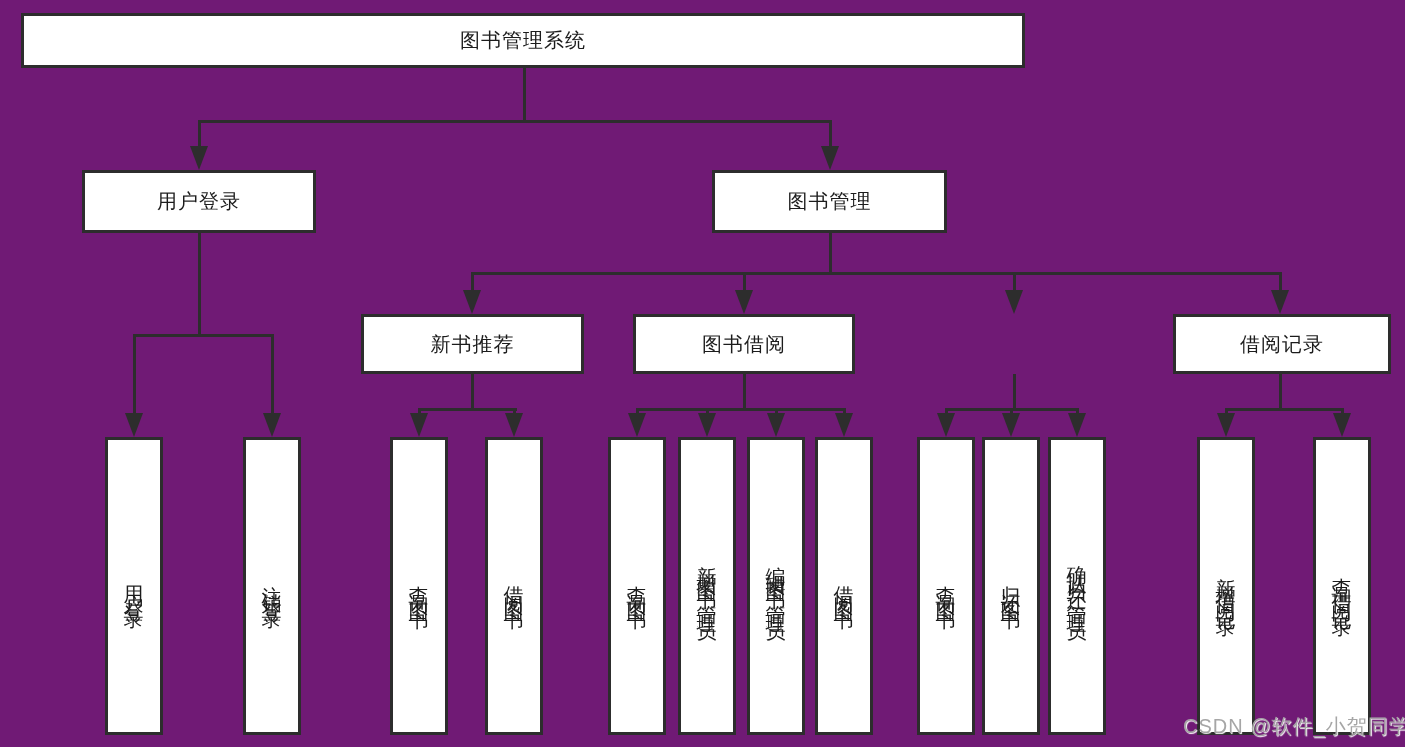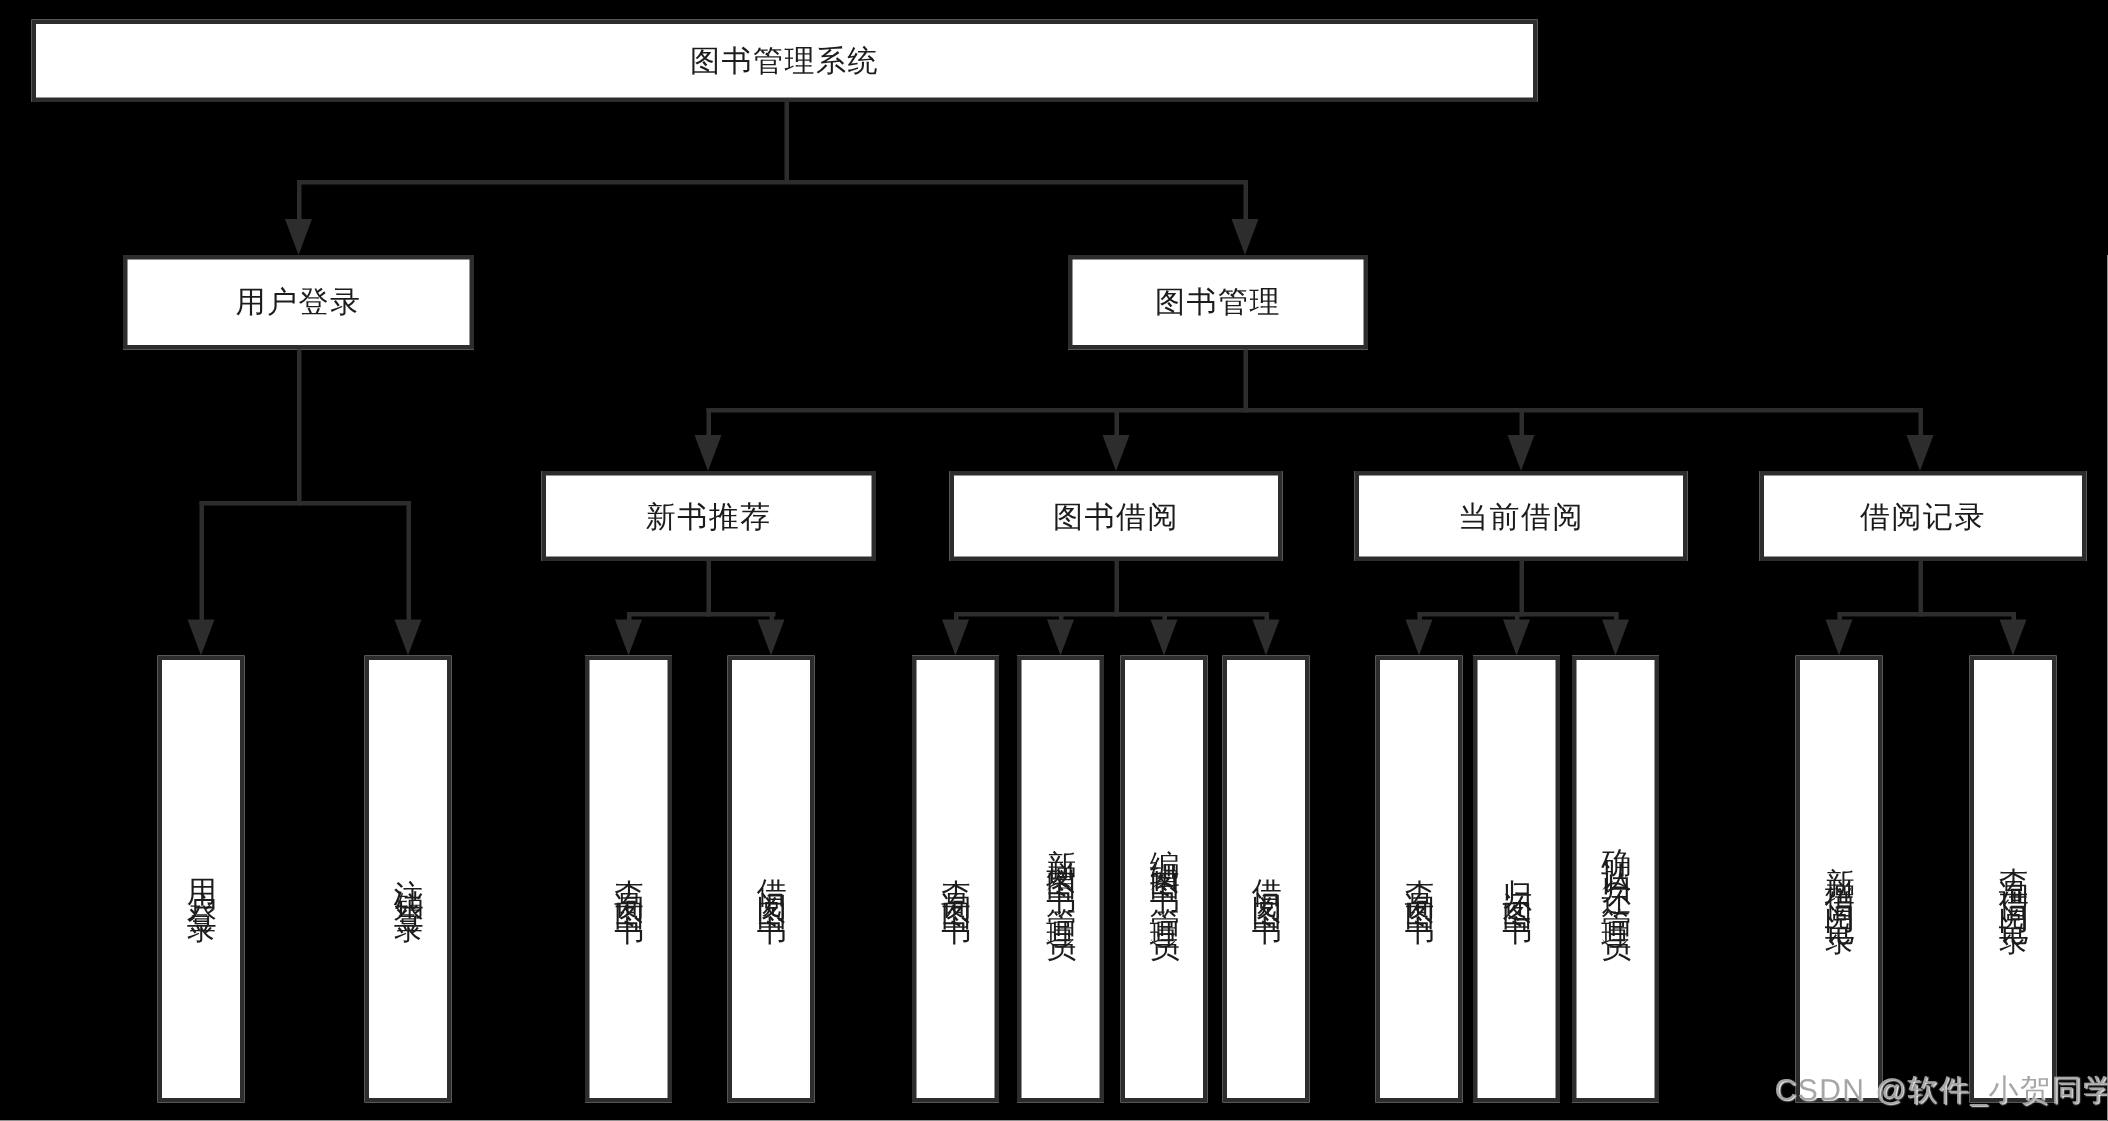--- a/index.html
+++ b/index.html
@@ -1,17 +1,17 @@
 <!DOCTYPE html>
 <html><head>
 <meta charset="utf-8">
 <style>
   html,body{margin:0;padding:0;background:#fff;}
   #canvas{
-    position:relative; width:1405px; height:747px; background:#000000;
+    position:relative; width:1405px; height:747px; background:#701a75;
     font-family:"Liberation Sans","DejaVu Sans",sans-serif; overflow:hidden;
   }
   .box{
     position:absolute; box-sizing:border-box;
     border:3px solid #2d2d2d; background:#ffffff; color:#1c1c1c;
     display:flex; align-items:center; justify-content:center;
     font-size:20px; letter-spacing:1px; white-space:nowrap;
   }
   .vbox{
     position:absolute; box-sizing:border-box;
@@ -49,21 +49,21 @@
   <div class="vline" style="left:523px; top:68px; height:54px;"></div>
   <div class="hline" style="left:198px; top:120px; width:634px;"></div>
   <div class="vline" style="left:198px; top:120px; height:30px;"></div>
   <div class="arrow" style="left:190px; top:146px;"></div>
   <div class="vline" style="left:829px; top:120px; height:30px;"></div>
   <div class="arrow" style="left:821px; top:146px;"></div>
 
   <div class="box" style="left:82px; top:170px; width:234px; height:63px;">
     <span>用户登录</span>
   </div>
-  <div class="box" style="left:712px; top:170px; width:200px; height:63px;">
+  <div class="box" style="left:712px; top:170px; width:235px; height:63px;">
     <span>图书管理</span>
   </div>
 
   <div class="vline" style="left:198px; top:233px; height:104px;"></div>
   <div class="hline" style="left:133px; top:334px; width:141px;"></div>
   <div class="vline" style="left:133px; top:334px; height:83px;"></div>
   <div class="arrow" style="left:125px; top:413px;"></div>
   <div class="vline" style="left:271px; top:334px; height:83px;"></div>
   <div class="arrow" style="left:263px; top:413px;"></div>
 
@@ -76,23 +76,20 @@
   <div class="vline" style="left:1013px; top:272px; height:22px;"></div>
   <div class="arrow" style="left:1005px; top:290px;"></div>
   <div class="vline" style="left:1279px; top:272px; height:22px;"></div>
   <div class="arrow" style="left:1271px; top:290px;"></div>
 
   <div class="box" style="left:633px; top:314px; width:222px; height:60px;">
     <span>图书借阅</span>
   </div>
   <div class="box" style="left:361px; top:314px; width:223px; height:60px;">
     <span>新书推荐</span>
-  </div>
-  <div class="box" style="left:903px; top:314px; width:222px; height:60px;">
-    <span>当前借阅</span>
   </div>
   <div class="box" style="left:1173px; top:314px; width:218px; height:60px;">
     <span>借阅记录</span>
   </div>
 
   <div class="vline" style="left:471px; top:374px; height:37px;"></div>
   <div class="hline" style="left:418px; top:408px; width:99px;"></div>
   <div class="vline" style="left:418px; top:408px; height:9px;"></div>
   <div class="arrow" style="left:410px; top:413px;"></div>
   <div class="vline" style="left:513px; top:408px; height:9px;"></div>

